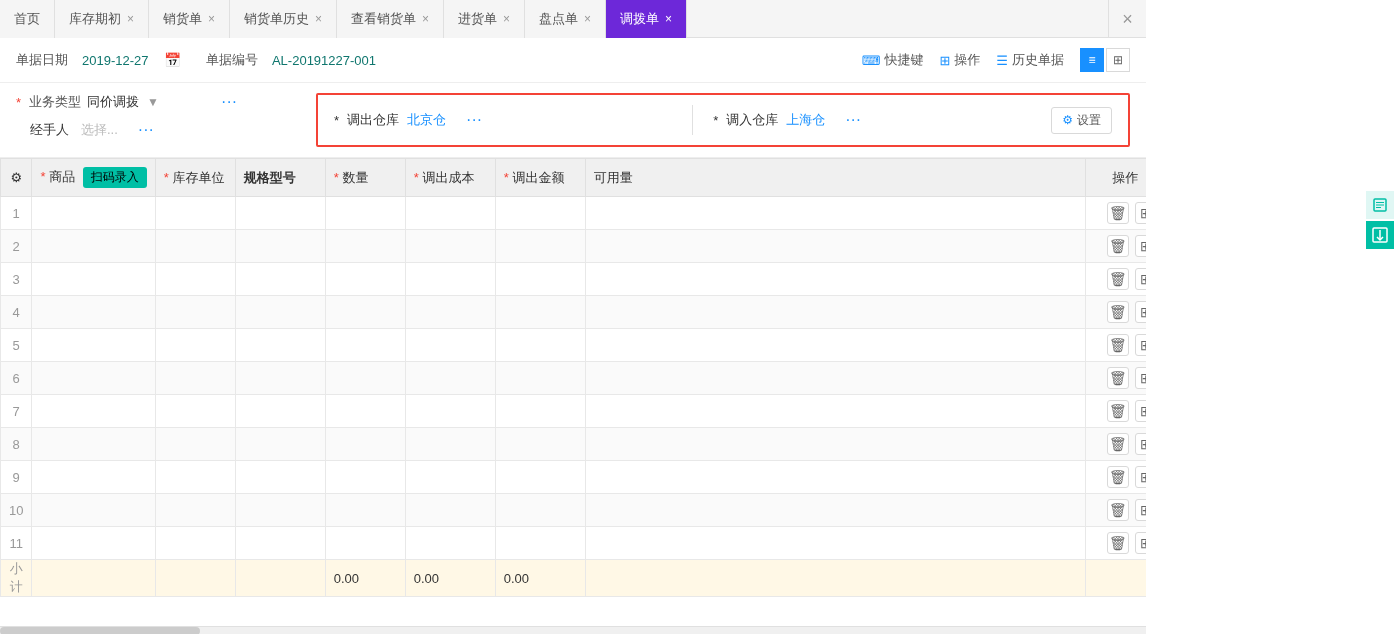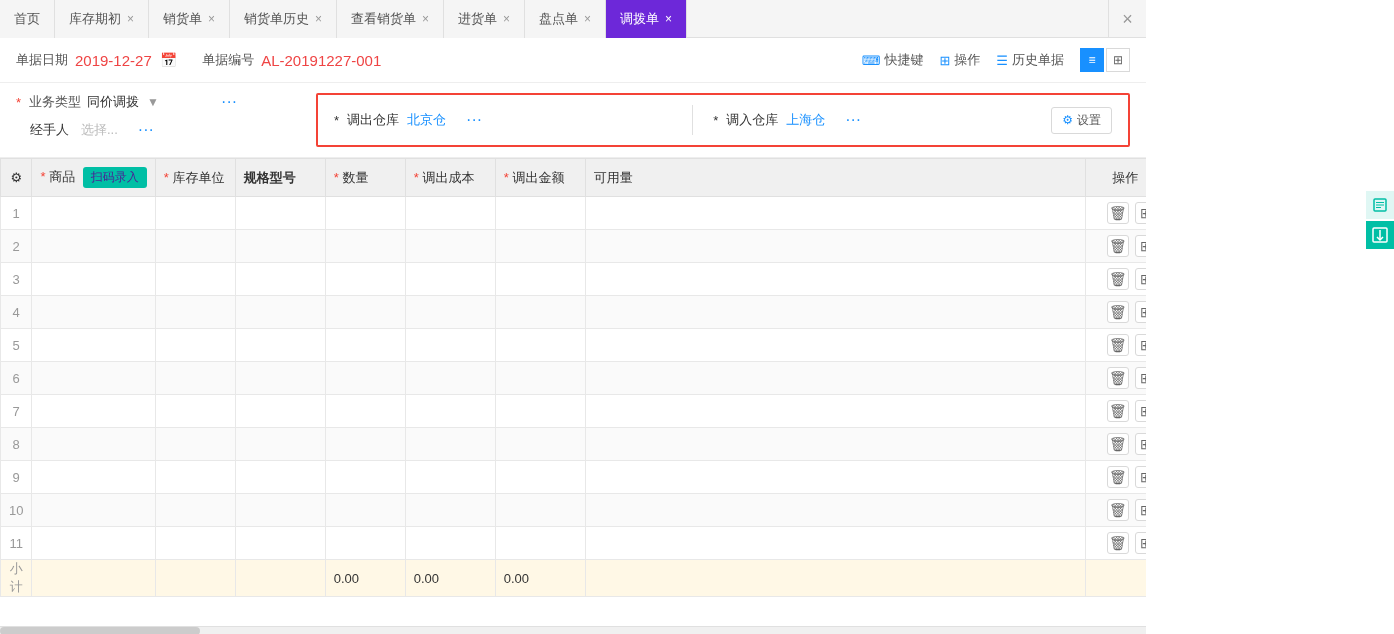--- a/index.html
+++ b/index.html
@@ -47,24 +47,24 @@
     }
 
     
     .doc-header {
       display: flex; align-items: center;
       padding: 10px 16px;
       border-bottom: 1px solid #eee;
       gap: 24px;
     }
     .doc-header .field-group {
-      display: flex; align-items: center; gap: 7px;
+      display: flex; align-items: center; gap: 14px;
     }
     .doc-header label { color: #555; font-size: 13px; }
-    .doc-header .field-value { color: #ef4444; font-size: 15px; }
+    .doc-header .field-value { color: #0f766e; font-size: 13px; }
     .calendar-icon { color: #1890ff; cursor: pointer; font-size: 14px; margin-left: 2px; }
     .header-actions {
       margin-left: auto;
       display: flex; align-items: center; gap: 16px;
       color: #1890ff; font-size: 13px;
     }
     .header-actions .action-item {
       display: flex; align-items: center; gap: 4px;
       cursor: pointer; color: #555;
     }
@@ -192,21 +192,21 @@
       border-radius: 3px;
       display: flex; align-items: center; justify-content: center;
       cursor: pointer; color: #666; font-size: 14px;
       background: #fff;
     }
     .settings-col {
       width: 36px; text-align: center;
     }
     .scan-btn {
       background: #00bfa5;
-      color: #4c1d95;
+      color: #000000;
       border: none;
       border-radius: 3px;
       padding: 2px 8px;
       font-size: 12px;
       cursor: pointer;
       margin-left: 4px;
     }
 
     
     .right-panel {

